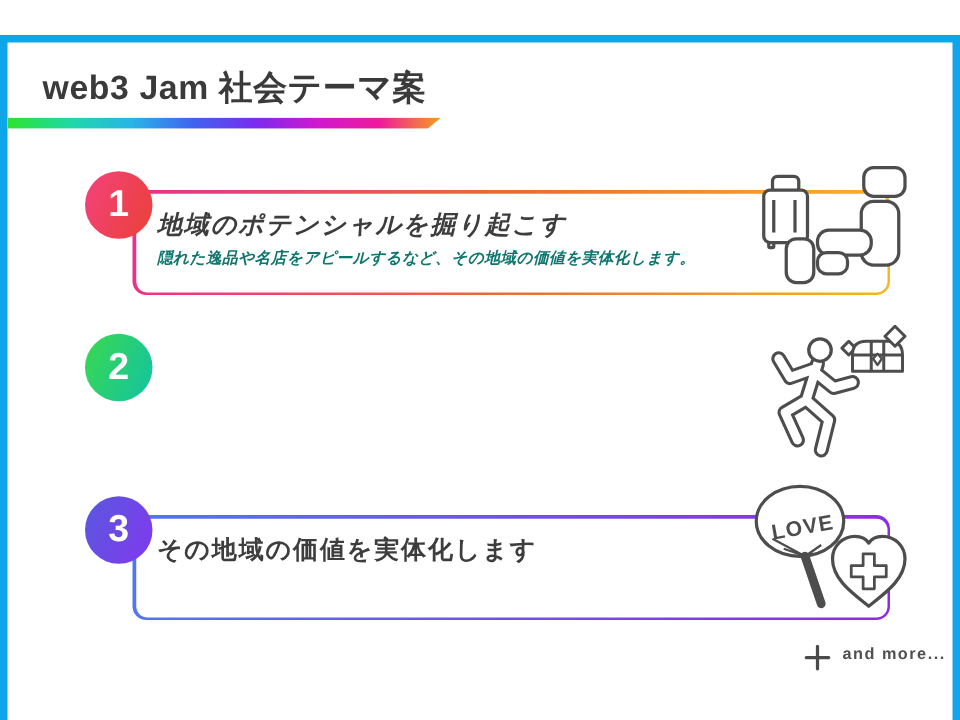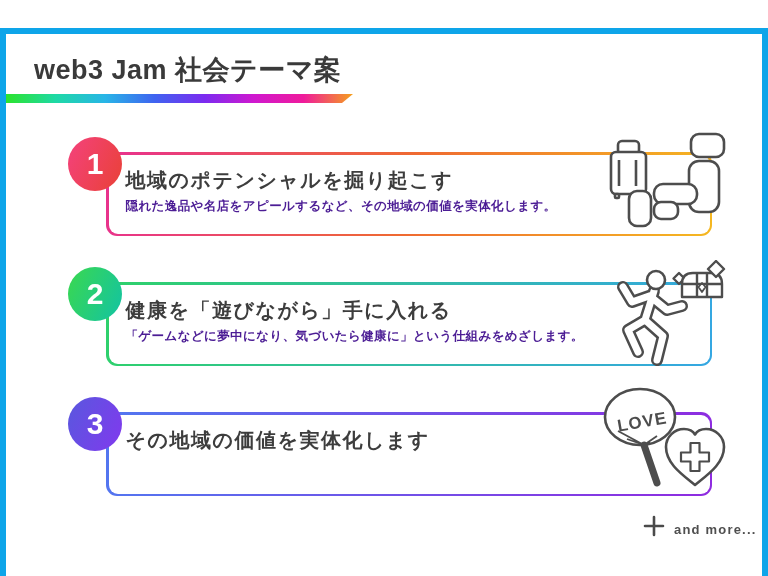--- a/index.html
+++ b/index.html
@@ -15,47 +15,47 @@
   .rainbow {
     position:absolute; left:0; top:60px; width:347px; height:9px;
     clip-path:polygon(0 0, 100% 0, calc(100% - 11px) 100%, 0 100%);
   }
   .card { position:absolute; left:100px; width:606px; height:84px; border-radius:11px; }
   .card-inner {
     position:absolute; inset:2.5px; background:#ffffff; border-radius:9px;
     padding:13px 0 0 17px; box-sizing:border-box;
   }
   .card-title { font-size:20px; font-weight:bold; color:#3d3d3d; letter-spacing:1.5px; line-height:24px; }
-  .card-desc  { margin-top:6px; font-size:12.5px; font-weight:600; color:#4c1d95; letter-spacing:0.4px; }
+  .card-desc  { margin-top:6px; font-size:12.5px; font-weight:600; color:#0f766e; letter-spacing:0.4px; }
   .c1 { top:118px; } .c2 { top:248px; } .c3 { top:378px; }
   .badge {
     position:absolute; left:62px; width:54px; height:54px; border-radius:50%;
     display:flex; align-items:center; justify-content:center;
     color:#ffffff; font-size:30px; font-weight:bold; z-index:3;
   }
   .b1 { top:103px; } .b2 { top:233px; } .b3 { top:363px; }
   .icon { position:absolute; z-index:2; }
   .icon-1 { left:596px; top:96px; }
   .icon-2 { left:598px; top:226px; }
   .icon-3 { left:588px; top:350px; }
   .footer-more {
     position:absolute; left:637px; top:481px;
-    display:flex; align-items:flex-end; gap:9px;
+    display:flex; align-items:flex-start; gap:9px;
   }
   .more-label { font-size:13px; color:#4f4f4f; letter-spacing:1.2px; font-weight:600; }
 </style>
 </head>
 <body>
 
 <div class="slide">
 
   <div class="page-title">web3 Jam 社会テーマ案</div>
   <div class="rainbow" style="background: linear-gradient(90deg, rgb(44, 227, 44), rgb(30, 217, 165), rgb(40, 181, 231), rgb(63, 99, 240), rgb(123, 43, 240), rgb(207, 24, 207), rgb(239, 27, 155), rgb(245, 160, 28));"></div>
 
-  <div class="card c1" style="background: linear-gradient(100deg, rgb(232, 48, 143), rgb(239, 106, 49), rgb(245, 184, 33));">
+  <div class="card c1" style="background: linear-gradient(100deg, rgb(232, 48, 143), rgb(239, 106, 49), rgb(245, 184, 33)); font-style: italic;">
     <div class="card-inner">
       <div class="card-title">地域のポテンシャルを掘り起こす</div>
       <div class="card-desc">隠れた逸品や名店をアピールするなど、その地域の価値を実体化します。</div>
     </div>
   </div>
   <div class="badge b1" style="background: linear-gradient(115deg, rgb(244, 66, 125), rgb(233, 65, 54));">
     <span>1</span>
   </div>
   <svg class="icon icon-1" width="126" height="102" viewBox="0 0 126 102" fill="none">
     <g stroke="#4d4d4d" stroke-width="2.6" fill="#ffffff" stroke-linejoin="round">
@@ -71,26 +71,20 @@
       </g>
       <g>
         <rect x="89" y="4" width="33" height="23" rx="8"></rect>
         <rect x="87" y="31" width="30" height="51" rx="10"></rect>
         <rect x="52" y="54" width="43" height="20" rx="9"></rect>
         <rect x="52" y="72" width="24" height="17" rx="7"></rect>
       </g>
     </g>
   </svg>
 
-  <div class="card c2" style="background: linear-gradient(100deg, rgb(46, 209, 106), rgb(53, 167, 227));">
-    <div class="card-inner">
-      <div class="card-title">健康を「遊びながら」手に入れる</div>
-      <div class="card-desc">「ゲームなどに夢中になり、気づいたら健康に」という仕組みをめざします。</div>
-    </div>
-  </div>
   <div class="badge b2" style="background: linear-gradient(115deg, rgb(59, 216, 78), rgb(18, 195, 164));">
     <span>2</span>
   </div>
   <svg class="icon icon-2" width="126" height="108" viewBox="0 0 126 108" fill="none">
     <g>
       <path d="M50,31 L41,60 M48,35 L28,42 L19,27 M47,37 L63,50 L78,46 M41,60 L24,70 L34,92 M41,60 L59,76 L53,100" stroke="#4d4d4d" stroke-width="12" stroke-linecap="round" stroke-linejoin="round"></path>
       <path d="M50,31 L41,60 M48,35 L28,42 L19,27 M47,37 L63,50 L78,46 M41,60 L24,70 L34,92 M41,60 L59,76 L53,100" stroke="#ffffff" stroke-width="7" stroke-linecap="round" stroke-linejoin="round"></path>
       <circle cx="52" cy="20" r="9" fill="#ffffff" stroke="#4d4d4d" stroke-width="2.6"></circle>
     </g>
     <g stroke="#4d4d4d" stroke-width="2.4" fill="#ffffff" stroke-linejoin="round">

